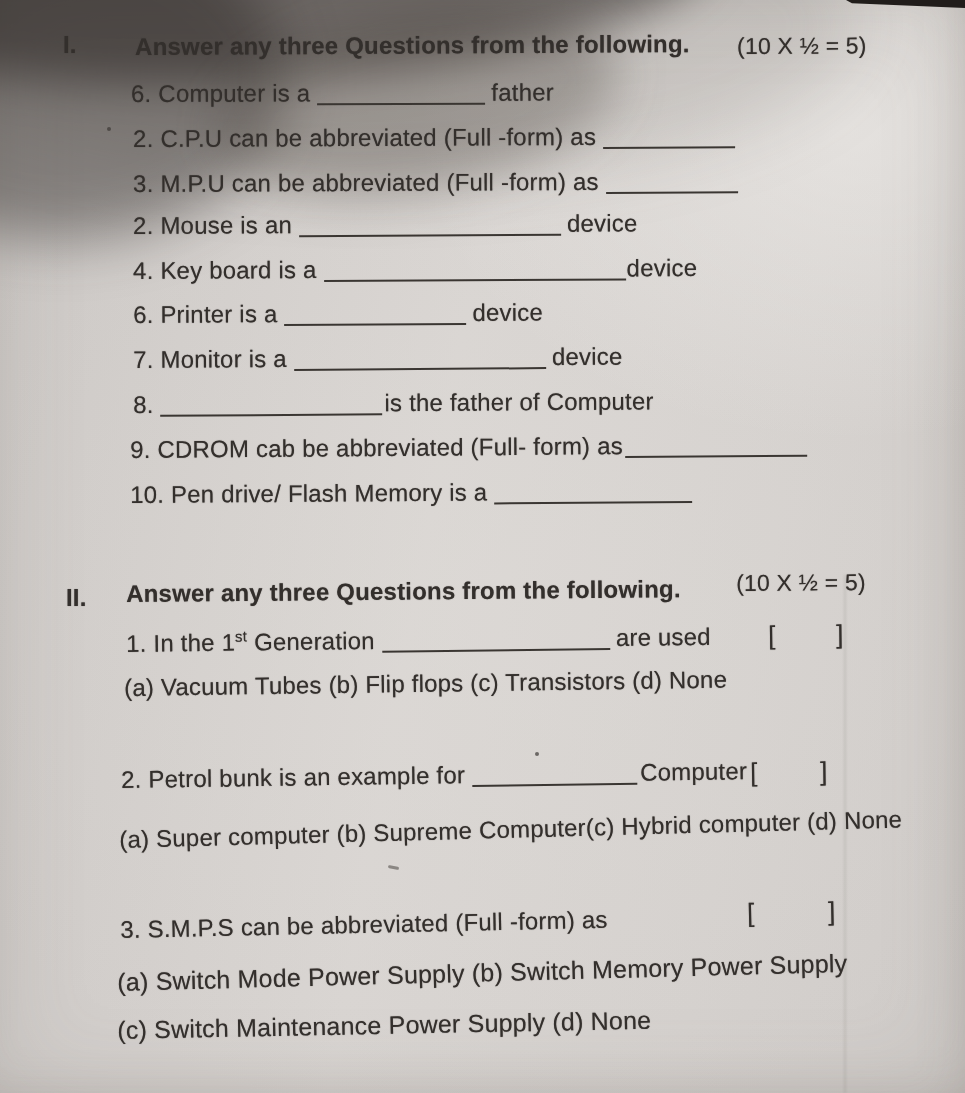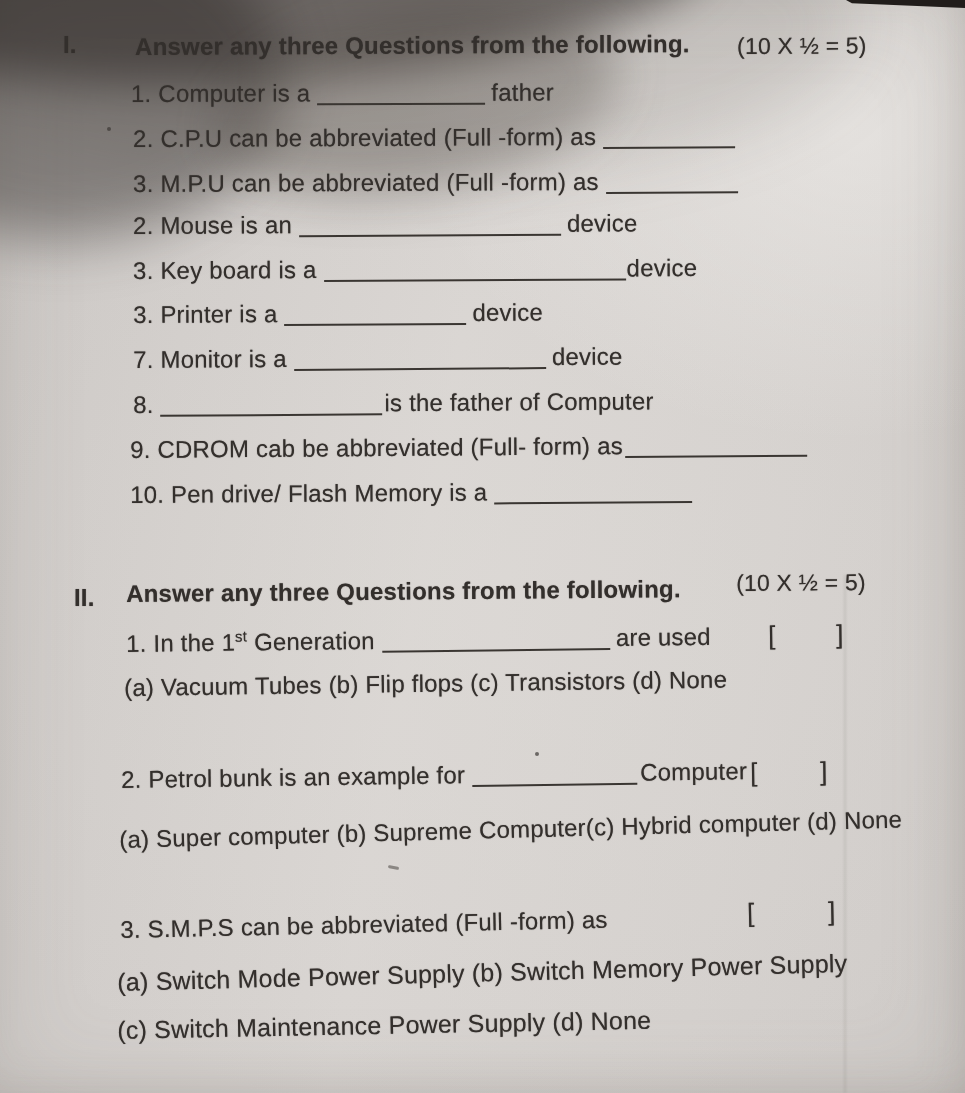--- a/index.html
+++ b/index.html
@@ -47,21 +47,21 @@
   #q1{left:131px;top:80px;transform:rotate(-.2deg)}
   #q2{left:133px;top:125px;transform:rotate(-.25deg)}
   #q3{left:133px;top:170px;transform:rotate(-.25deg)}
   #q4{left:133px;top:212px;transform:rotate(-.3deg)}
   #q5{left:133px;top:257px;transform:rotate(-.3deg)}
   #q6{left:133px;top:301px;transform:rotate(-.35deg)}
   #q7{left:133px;top:346px;transform:rotate(-.4deg)}
   #q8{left:133px;top:391px;transform:rotate(-.4deg)}
   #q9{left:130px;top:436px;transform:rotate(-.45deg)}
   #q10{left:130px;top:481px;transform:rotate(-.4deg)}
-  #h2n{left:74px;top:584px}
+  #h2n{left:66px;top:584px}
   #h2t{left:126px;top:580px;transform:rotate(-.5deg)}
   #h2m{left:736px;top:570px;transform:rotate(-.4deg);font-size:23px}
   #q11{left:126px;top:630px;transform:rotate(-.7deg)}
   #q11o{left:124px;top:674px;transform:rotate(-.8deg)}
   #q12{left:121px;top:766px;transform:rotate(-.8deg)}
   #q12o{left:119px;top:826px;transform:rotate(-1.5deg)}
   #q13{left:120px;top:916px;transform:rotate(-1.2deg)}
   #q13a{left:117px;top:968px;transform:rotate(-1.5deg)}
   #q13c{left:117px;top:1016px;transform:rotate(-1.1deg)}
 
@@ -79,31 +79,31 @@
   <div class="sh shA"></div>
   <div class="sh shB"></div>
   <div class="sh shC"></div>
   <div class="sliver"></div>
   <div class="crease"></div>
 
   <div class="ln hdr" id="h1n">I.</div>
   <div class="ln hdr" id="h1t">Answer any three Questions from the following.</div>
   <div class="ln" id="h1m">(10 X ½ = 5)</div>
 
-  <div class="ln" id="q1"><span>1. Computer is a</span><span class="blank bw170"></span><span>father</span></div>
+  <div class="ln" id="q1"><span>6. Computer is a</span><span class="blank bw170"></span><span>father</span></div>
 
   <div class="ln" id="q2"><span>2. C.P.U can be abbreviated (Full -form) as</span><span class="blank bw130"></span></div>
 
   <div class="ln" id="q3"><span>3. M.P.U can be abbreviated (Full -form) as</span><span class="blank bw130"></span></div>
 
   <div class="ln" id="q4"><span>2. Mouse is an</span><span class="blank bw265"></span><span>device</span></div>
 
-  <div class="ln" id="q5"><span>3. Key board is a</span><span class="blank bw300" style="margin-right:1px"></span><span>device</span></div>
+  <div class="ln" id="q5"><span>4. Key board is a</span><span class="blank bw300" style="margin-right:1px"></span><span>device</span></div>
 
-  <div class="ln" id="q6"><span>3. Printer is a</span><span class="blank bw180"></span><span>device</span></div>
+  <div class="ln" id="q6"><span>6. Printer is a</span><span class="blank bw180"></span><span>device</span></div>
 
   <div class="ln" id="q7"><span>7. Monitor is a</span><span class="blank bw250"></span><span>device</span></div>
 
   <div class="ln" id="q8"><span>8.</span><span class="blank bw220" style="margin-right:2px"></span><span>is the father of Computer</span></div>
 
   <div class="ln" id="q9"><span>9. CDROM cab be abbreviated (Full- form) as</span><span class="blank bw180" style="margin-left:2px"></span></div>
 
   <div class="ln" id="q10"><span>10. Pen drive/ Flash Memory is a</span><span class="blank bw200"></span></div>
 
   <div class="ln hdr" id="h2n">II.</div>

